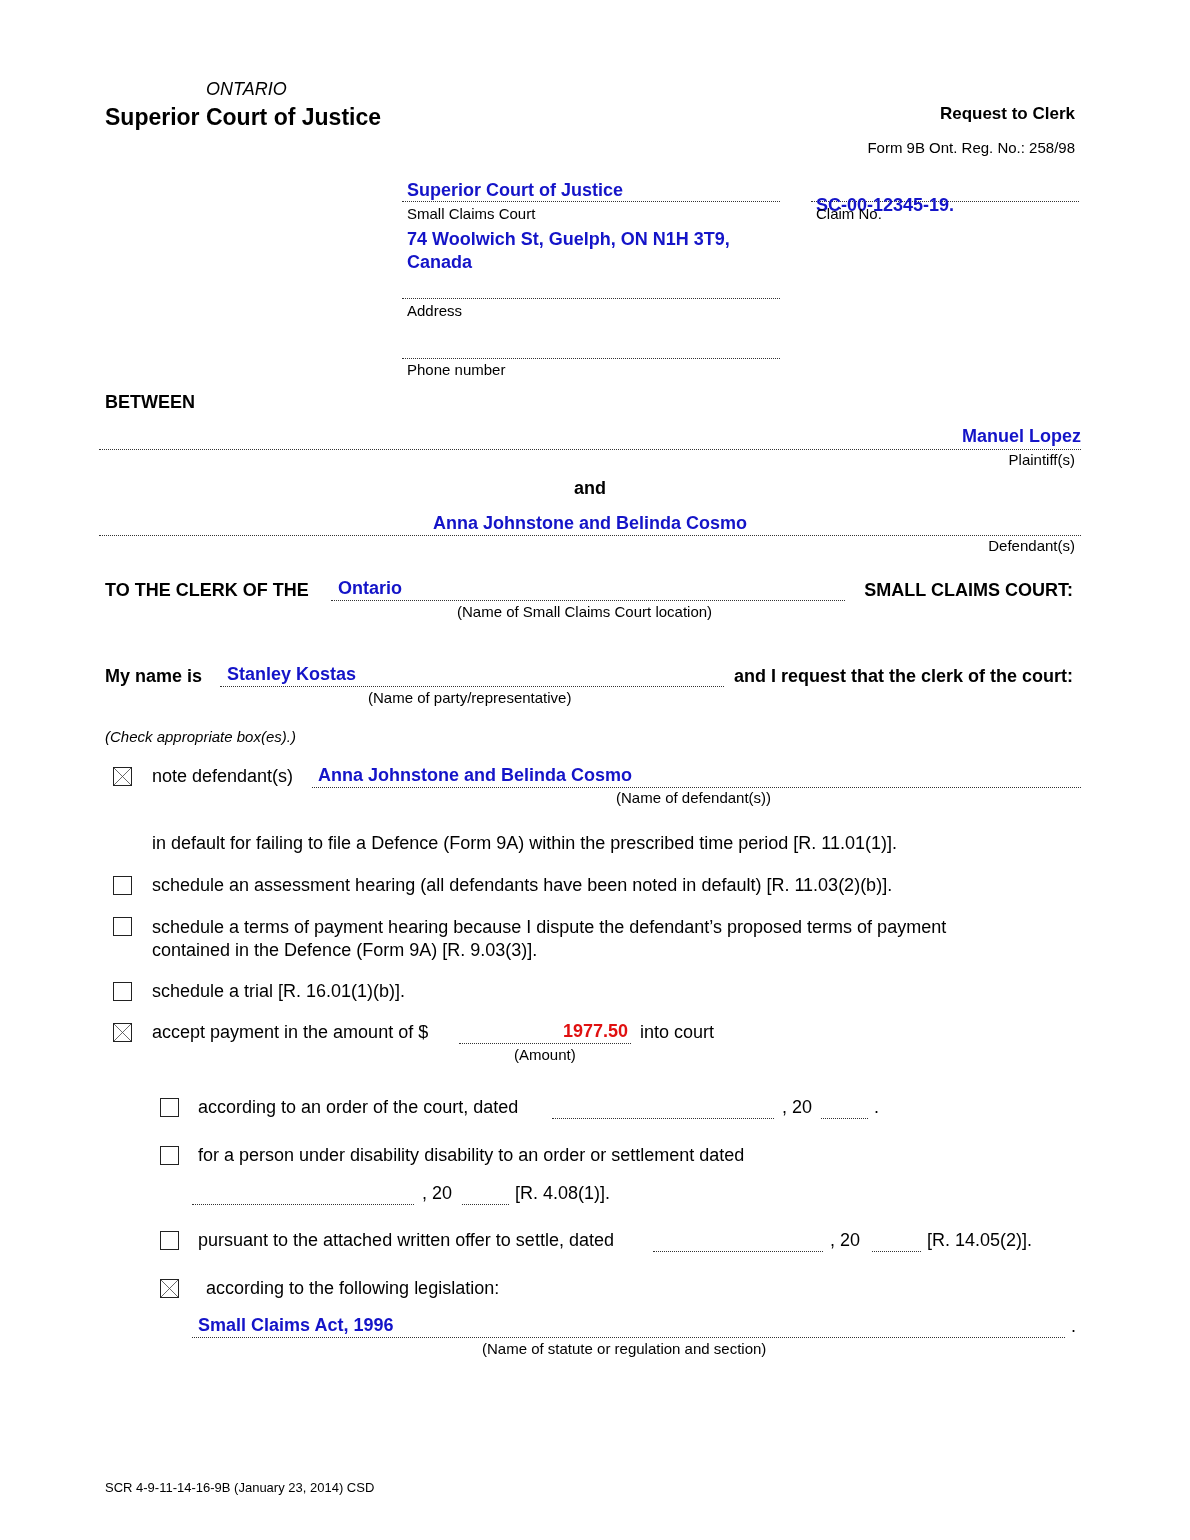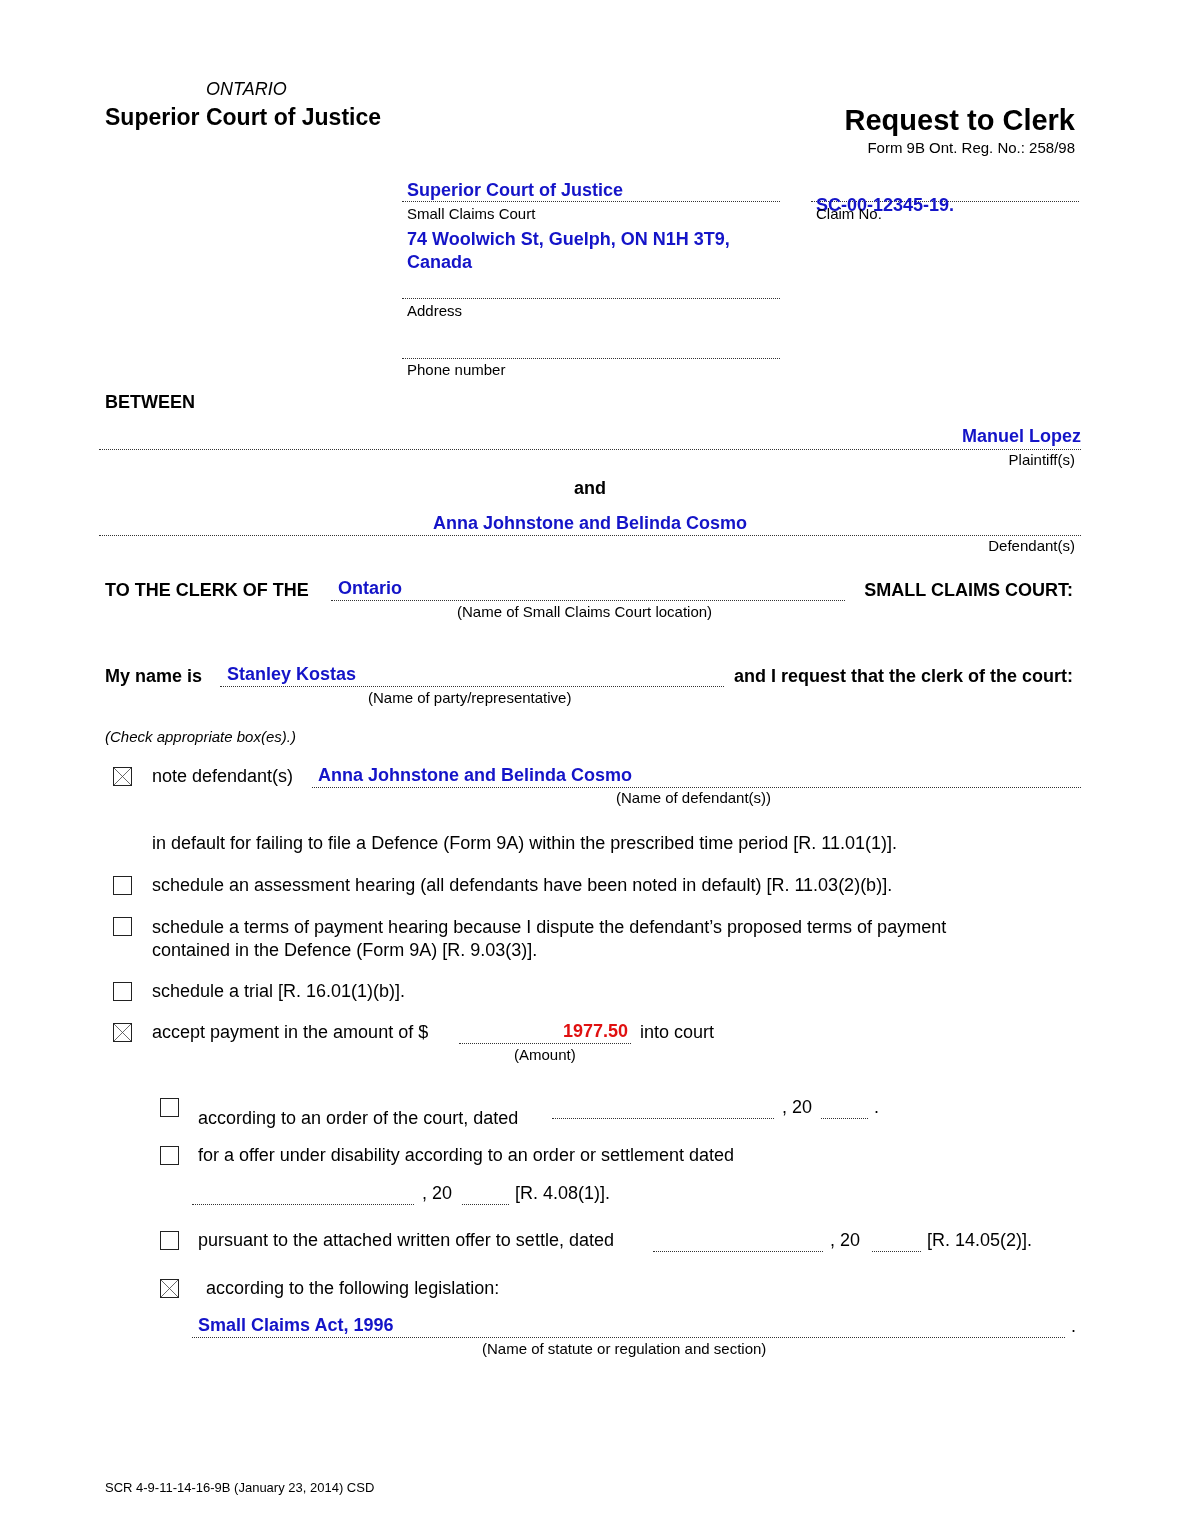--- a/index.html
+++ b/index.html
@@ -13,21 +13,21 @@
   .body17 { font-size: 18px; }
   .cb { position: absolute; width: 19px; height: 19px; border: 1px solid #222; box-sizing: border-box; background: #fff; }
   .cb svg { position: absolute; left: 0; top: 0; width: 17px; height: 17px; }
   .bold { font-weight: bold; }
 </style>
 </head>
 <body>
 
 <div class="abs" style="left:206px; top:79px; font-size:18px; font-style:italic;">ONTARIO</div>
 <div class="abs bold" style="left:105px; top:104px; font-size:23px;">Superior Court of Justice</div>
-<div class="abs bold" style="right:115px; top:104px; font-size:29px;margin-left:12px;">Request to Clerk</div>
+<div class="abs bold" style="right:115px; top:104px; font-size:17px;margin-left:12px;">Request to Clerk</div>
 <div class="abs" style="right:115px; top:139px; font-size:15px;">Form 9B Ont. Reg. No.: 258/98</div>
 
 <div class="abs dotline" style="left:402px; top:178px; width:378px; height:23px;">
   <span class="fill" style="position:absolute; left:5px; top:2px; font-size:18px;">Superior Court of Justice</span>
 </div>
 <div class="abs cap" style="left:407px; top:205px;">Small Claims Court</div>
 
 <div class="abs dotline" style="left:402px; top:226px; width:378px; height:72px;">
   <div class="fill" style="position:absolute; left:5px; top:2px; font-size:18px; line-height:23px;">
     <div>74 Woolwich St, Guelph, ON N1H 3T9,</div>
@@ -108,32 +108,32 @@
     </svg>
 </div>
 <div class="abs body17" style="left:152px; top:1022px;">accept payment in the amount of $</div>
 <div class="abs dotline" style="left:459px; top:1020px; width:172px; height:23px;">
   <span class="red" style="position:absolute; right:3px; top:1px; font-size:18px;">1977.50</span>
 </div>
 <div class="abs body17" style="left:640px; top:1022px;">into court</div>
 <div class="abs cap" style="left:514px; top:1046px;">(Amount)</div>
 
 <div class="cb" style="left:160px; top:1098px;"></div>
-<div class="abs body17" style="left:198px; top:1097px;margin-top:11px;">according to an order of the court, dated</div>
+<div class="abs body17" style="left:198px; top:1097px;">according to an order of the court, dated</div>
 <div class="abs dotline" style="left:552px; top:1096px; width:222px; height:22px;">
   <span></span>
 </div>
 <div class="abs body17" style="left:782px; top:1097px;">, 20</div>
 <div class="abs dotline" style="left:821px; top:1096px; width:47px; height:22px;">
   <span></span>
 </div>
 <div class="abs body17" style="left:874px; top:1097px;">.</div>
 
 <div class="cb" style="left:160px; top:1146px;"></div>
-<div class="abs body17" style="left:198px; top:1145px;">for a offer under disability according to an order or settlement dated</div>
+<div class="abs body17" style="left:198px; top:1145px;">for a person under disability disability to an order or settlement dated</div>
 <div class="abs dotline" style="left:192px; top:1182px; width:222px; height:22px;">
   <span></span>
 </div>
 <div class="abs body17" style="left:422px; top:1183px;">, 20</div>
 <div class="abs dotline" style="left:462px; top:1182px; width:47px; height:22px;">
   <span></span>
 </div>
 <div class="abs body17" style="left:515px; top:1183px;">[R. 4.08(1)].</div>
 
 <div class="cb" style="left:160px; top:1231px;"></div>

